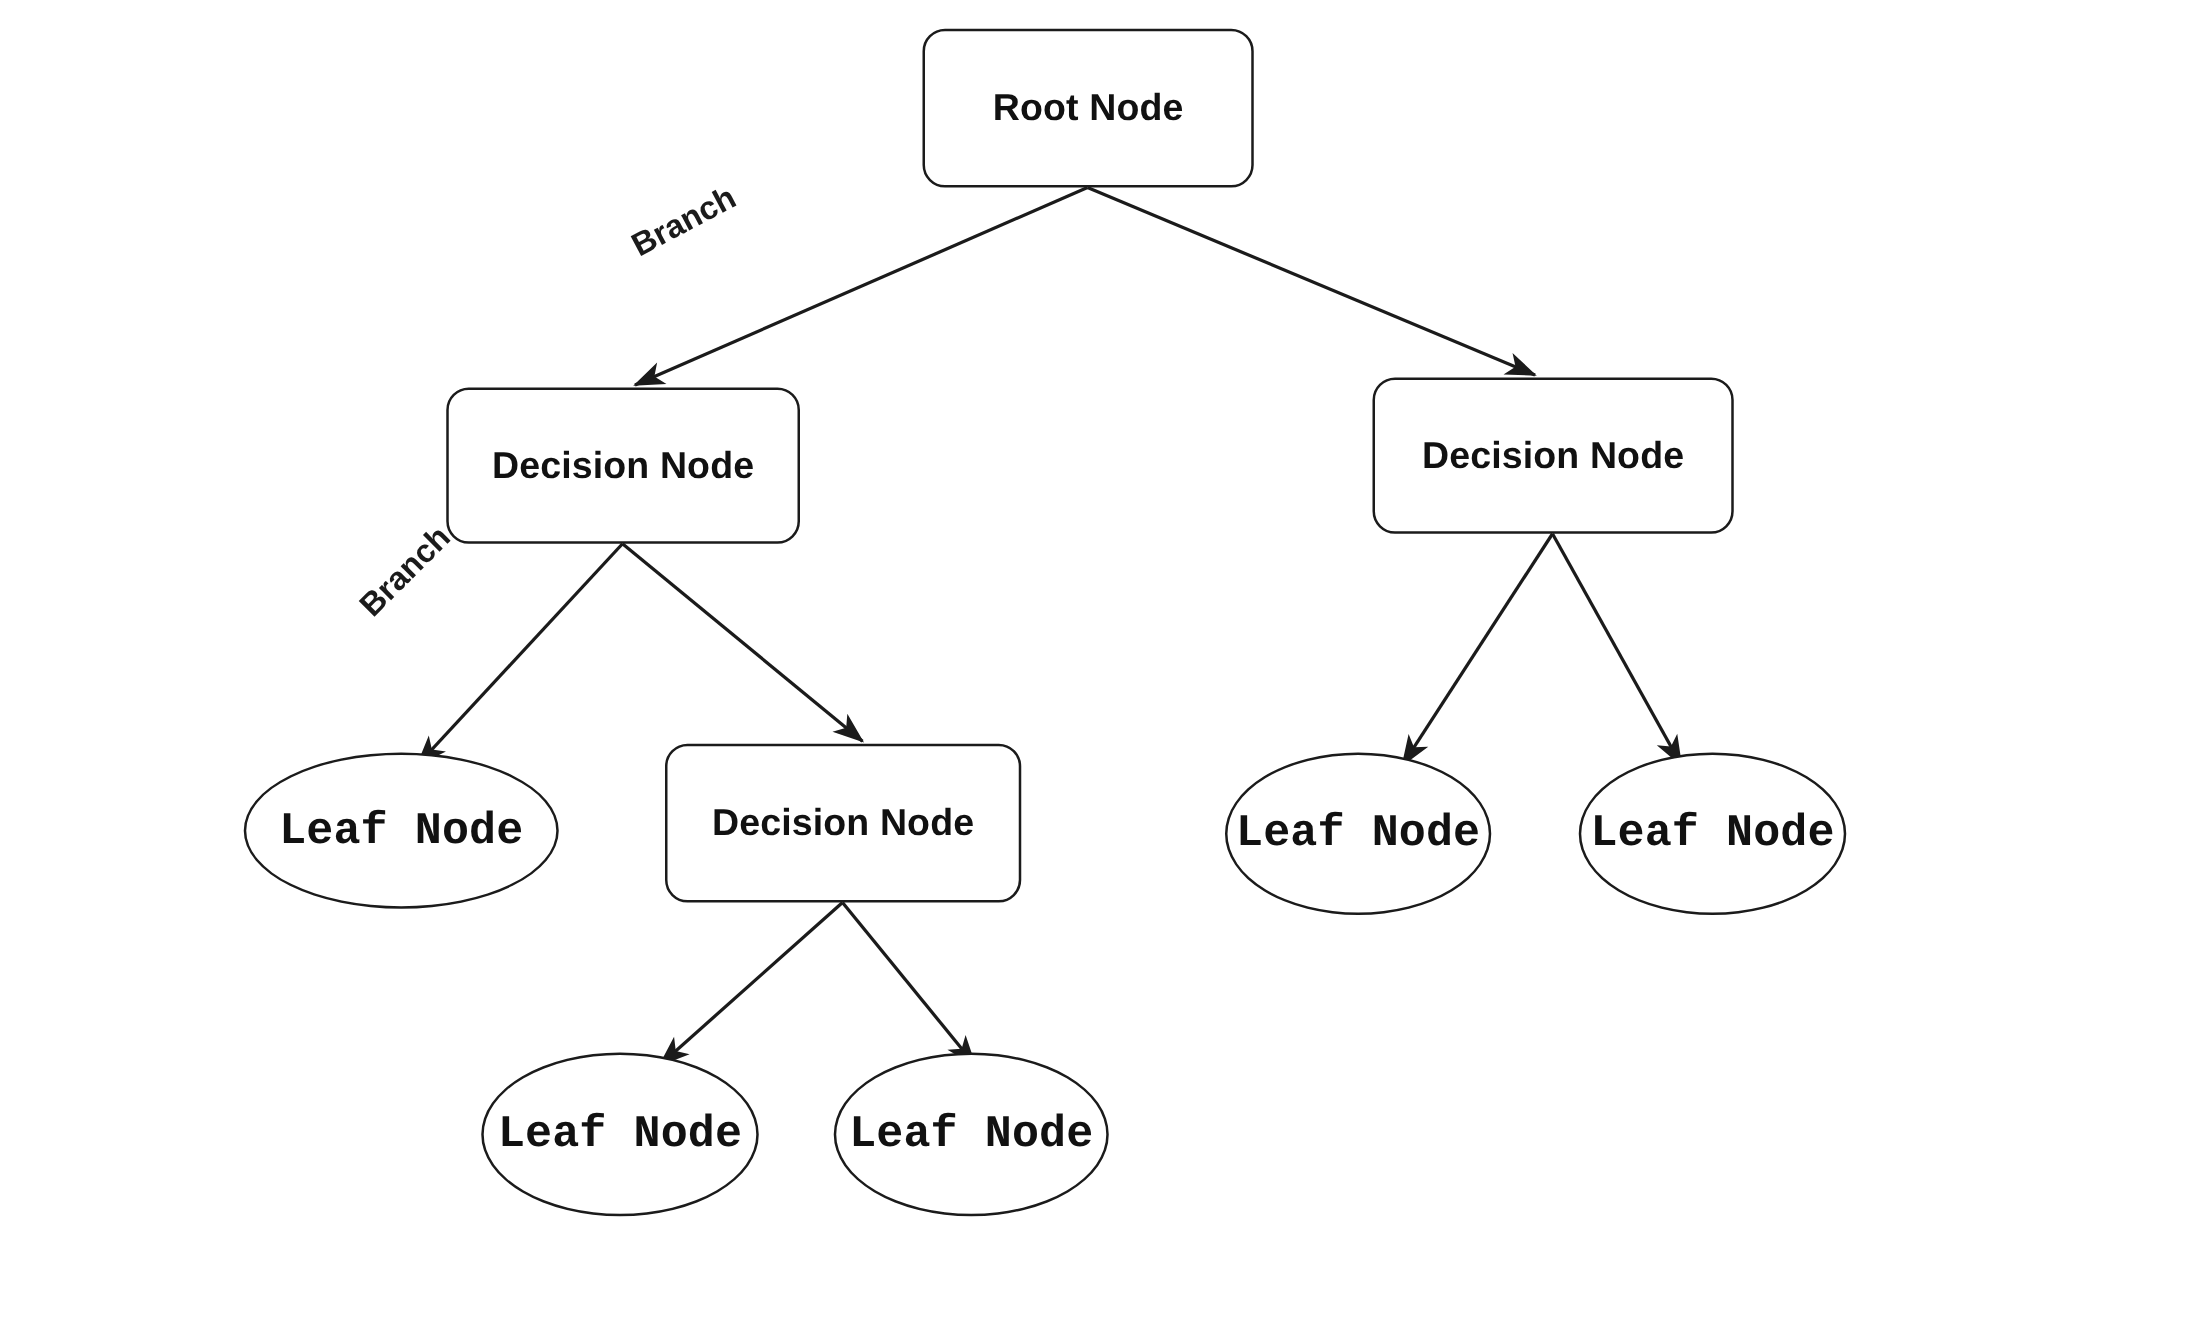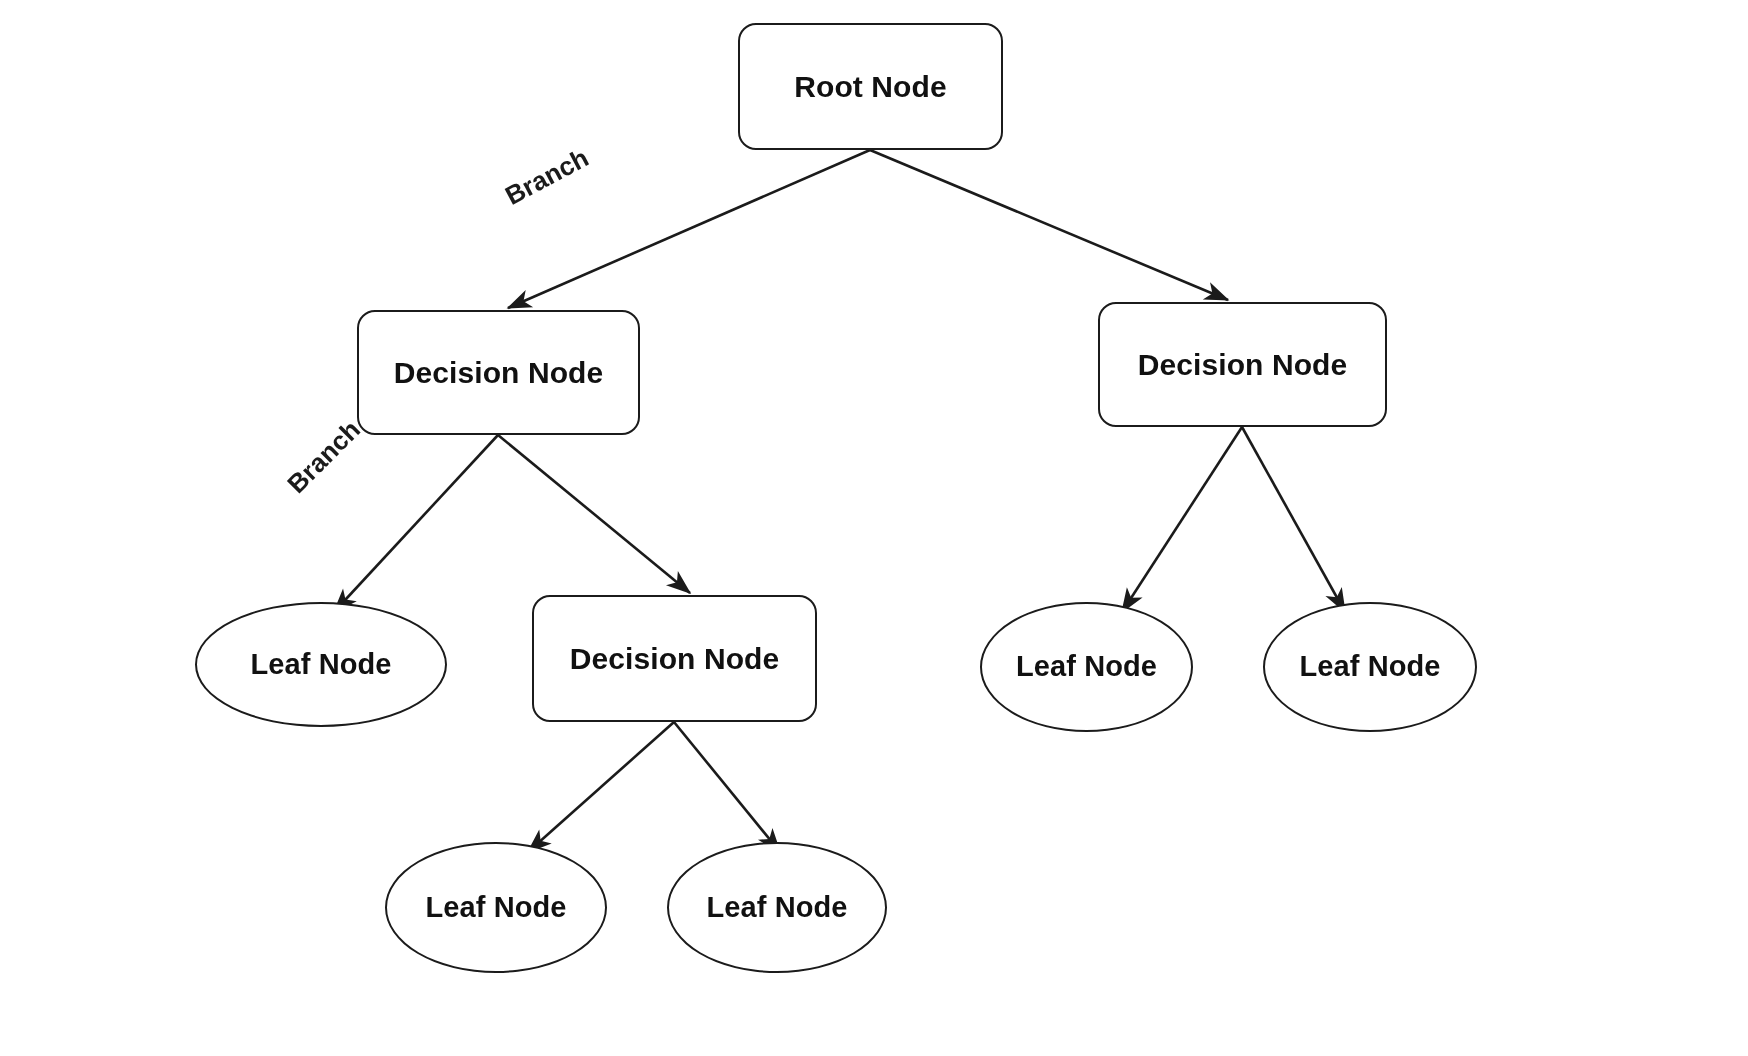--- a/index.html
+++ b/index.html
@@ -45,21 +45,22 @@
     font-family: "Liberation Sans", sans-serif;
     font-weight: bold;
     font-size: 30px;
     line-height: 1.1;
     color: #111111;
     letter-spacing: 0.1px;
     white-space: nowrap;
     user-select: none;
   }
   .node-ellipse .node-label {
-    font-size: 29px;
+    font-size: 36px;
+    font-family: Liberation Mono, monospace;
   }
   .edge-label {
     position: absolute;
     font-family: "Liberation Sans", sans-serif;
     font-weight: bold;
     font-size: 26px;
     color: #1b1b1b;
     background: transparent;
     white-space: nowrap;
     transform-origin: 50% 50%;

